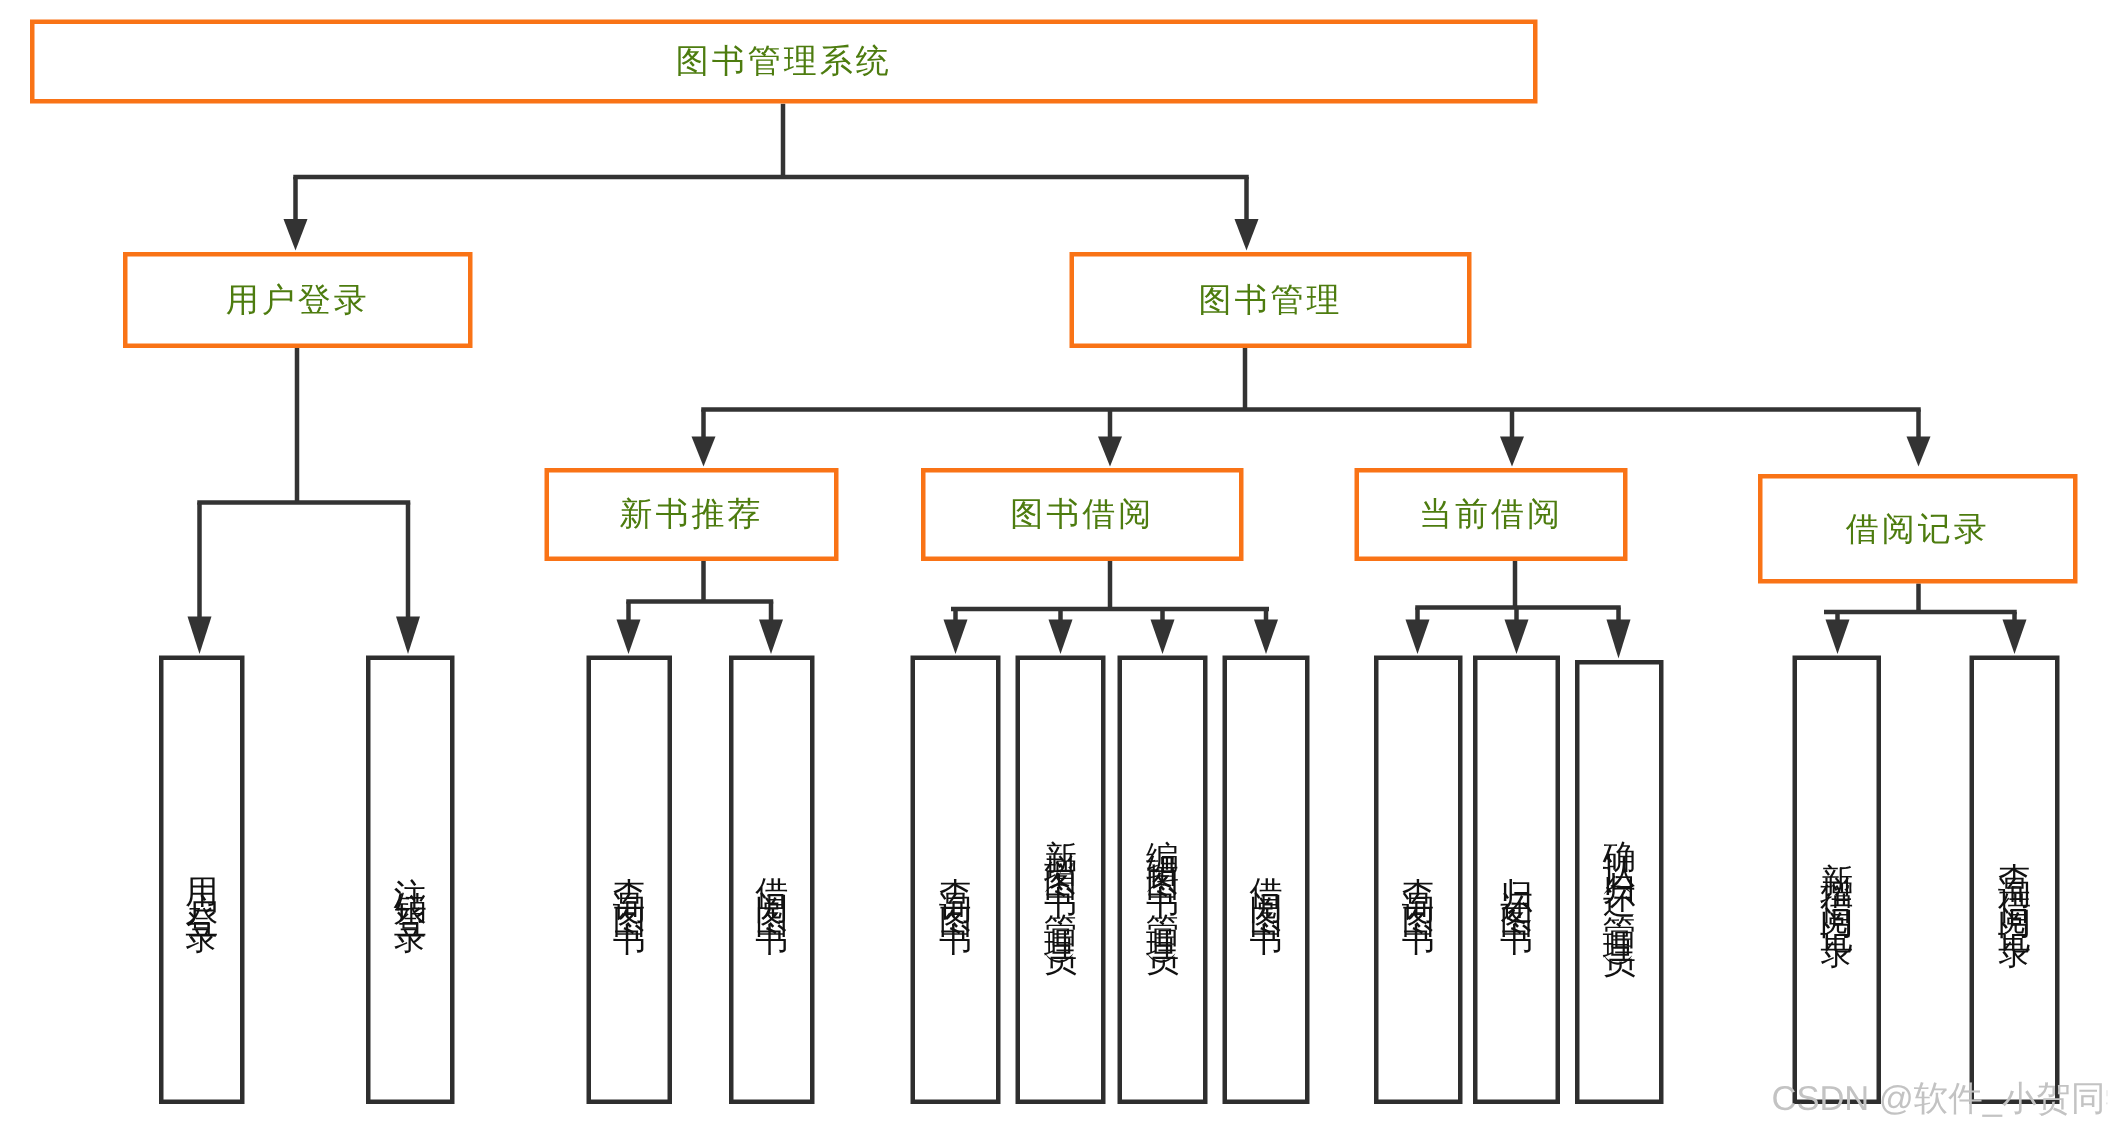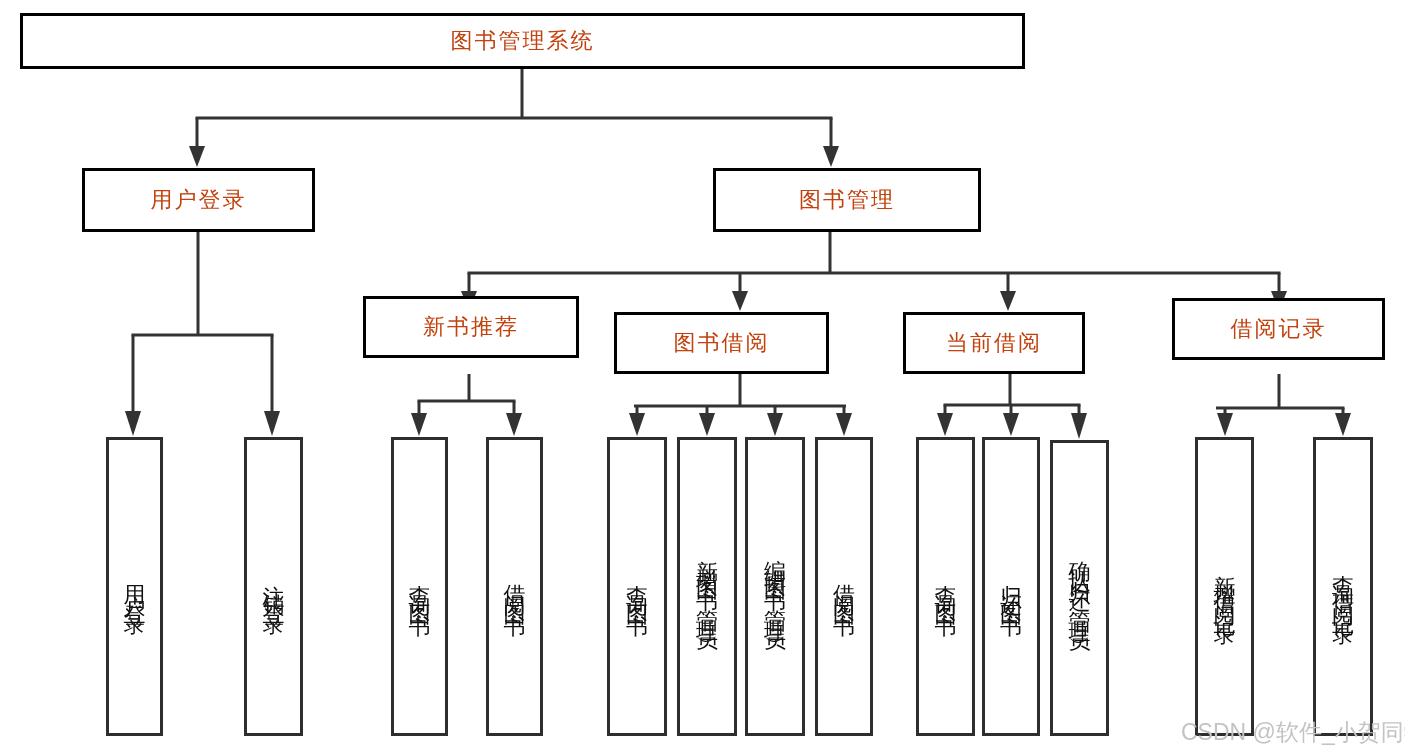--- a/index.html
+++ b/index.html
@@ -7,24 +7,24 @@
     position:relative;
     width:1405px;height:747px;
     background:#ffffff;
     font-family:"Liberation Sans", sans-serif;
     overflow:hidden;
   }
   #wires{position:absolute;left:0;top:0;z-index:1;}
   .box{
     position:absolute;
     box-sizing:border-box;
-    border:3px solid #000000;
+    border:3px solid #f97316;
     background:#ffffff;
     display:flex;align-items:center;justify-content:center;
-    font-size:22px;color:#c2410c;
+    font-size:22px;color:#4d7c0f;
     letter-spacing:2px;
     z-index:2;
   }
   .vbox{
     position:absolute;
     box-sizing:border-box;
     border:3px solid #2e2e2e;
     background:#ffffff;
     display:flex;align-items:center;justify-content:center;
     z-index:2;
@@ -127,24 +127,24 @@
         <polygon points="1335,413 1351,413 1343,436" stroke="none"></polygon>
       </g>
     </g>
   </svg>
 
   <div class="box" style="left:20px;top:13px;width:1005px;height:56px">图书管理系统</div>
 
   <div class="box" style="left:82px;top:168px;width:233px;height:64px">用户登录</div>
   <div class="box" style="left:713px;top:168px;width:268px;height:64px">图书管理</div>
 
-  <div class="box" style="left:363px;top:296px;width:216px;height:62px">新书推荐</div>
+  <div class="box" style="left:363px;top:312px;width:196px;height:62px">新书推荐</div>
   <div class="box" style="left:614px;top:312px;width:215px;height:62px">图书借阅</div>
   <div class="box" style="left:903px;top:312px;width:182px;height:62px">当前借阅</div>
-  <div class="box" style="left:1172px;top:298px;width:213px;height:62px">借阅记录</div>
+  <div class="box" style="left:1172px;top:316px;width:213px;height:73px">借阅记录</div>
 
   <div class="vbox" style="left:106px;top:437px;width:57px;height:299px">
     <span class="vtext">用户登录</span>
   </div>
   <div class="vbox" style="left:244px;top:437px;width:59px;height:299px">
     <span class="vtext">注销登录</span>
   </div>
 
   <div class="vbox" style="left:391px;top:437px;width:57px;height:299px">
     <span class="vtext">查询图书</span>

